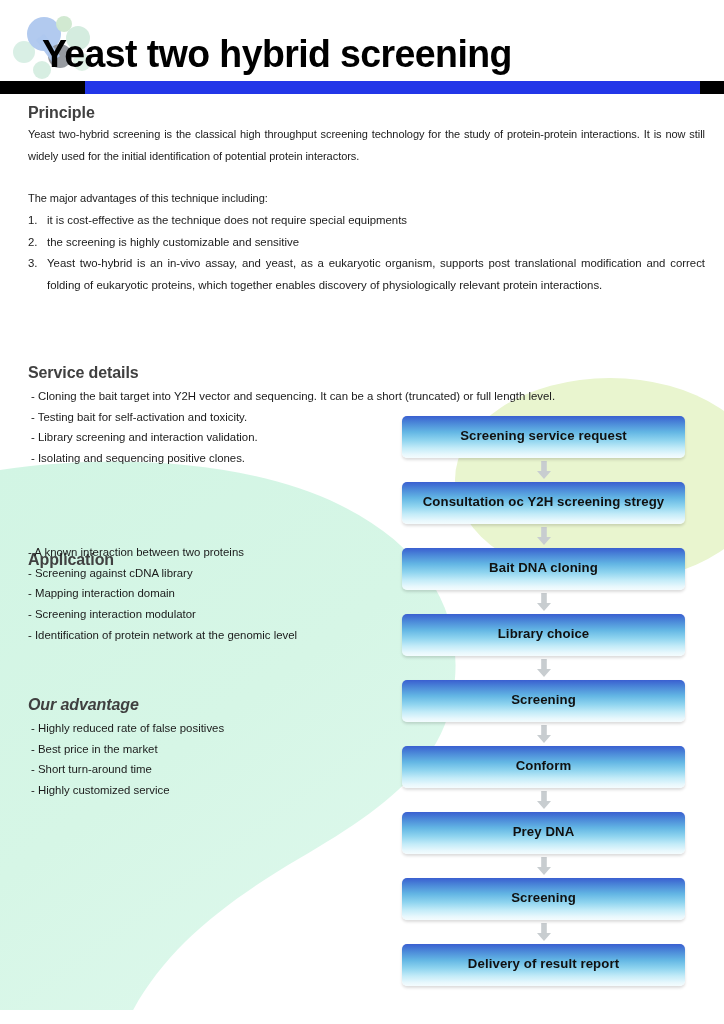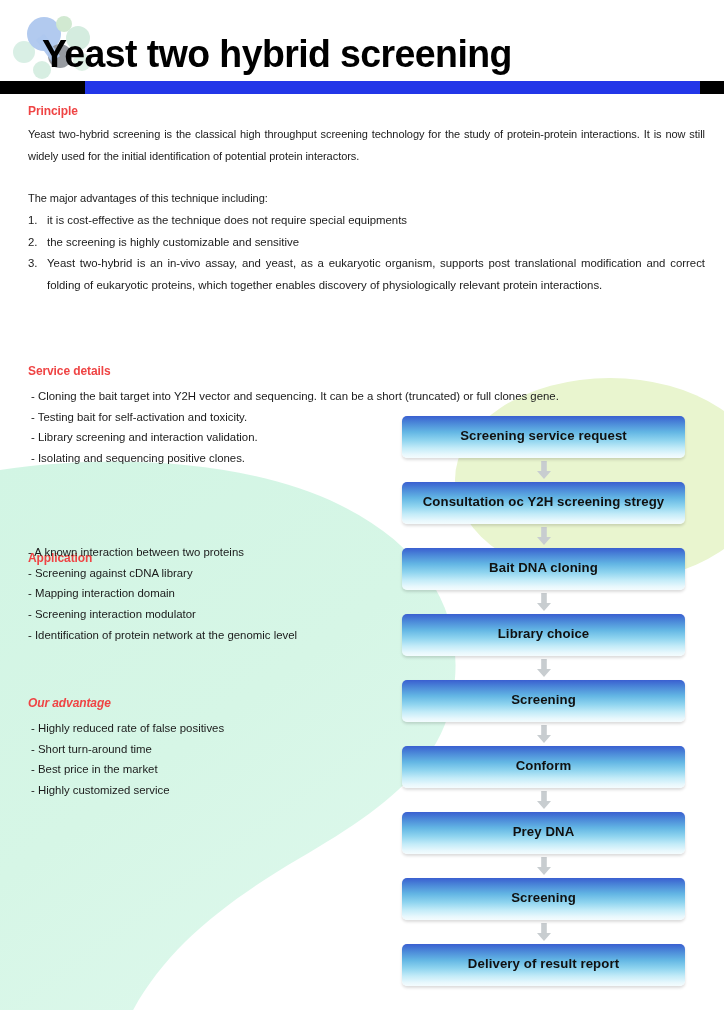--- a/index.html
+++ b/index.html
@@ -68,23 +68,23 @@
   
   .content {
     position: absolute;
     left: 0; top: 0;
     width: 724px; height: 1024px;
     z-index: 2;
   }
 
   .sec-head {
     position: absolute;
-    font-size: 12px;
+    font-size: 16px;
     font-weight: bold;
-    color: #ef4444;
+    color: #404040;
     letter-spacing: -0.1px;
   }
 
   .body-text {
     position: absolute;
     font-size: 11px;
     line-height: 21.5px;
     color: #1a1a1a;
     letter-spacing: -0.05px;
   }
@@ -237,42 +237,42 @@
       </li>
       <li class="just">
         <span class="num">3.</span>
         <span>Yeast two-hybrid is an in-vivo assay, and yeast, as a eukaryotic organism, supports post translational modification and correct folding of eukaryotic proteins, which together enables discovery of physiologically relevant protein interactions.</span>
       </li>
     </ul>
 
     <div class="sec-head" style="left:28px; top:364px;">Service details</div>
 
     <ul class="dashlist" style="left:31px; top:386px;">
-      <li>- Cloning the bait target into Y2H vector and sequencing. It can be a short (truncated) or full clones gene.</li>
+      <li>- Cloning the bait target into Y2H vector and sequencing. It can be a short (truncated) or full length level.</li>
       <li>- Testing bait for self-activation and toxicity.</li>
       <li>- Library screening and interaction validation.</li>
       <li>- Isolating and sequencing positive clones.</li>
     </ul>
 
     <div class="sec-head" style="left:28px; top:520px;margin-top:31px;">Application</div>
 
     <ul class="dashlist" style="left:28px; top:542px;">
       <li>- A known interaction between two proteins</li>
       <li>- Screening against cDNA library</li>
       <li>- Mapping interaction domain</li>
       <li>- Screening interaction modulator</li>
       <li>- Identification of protein network at the genomic level</li>
     </ul>
 
     <div class="sec-head" style="left:28px; top:696px;font-style:italic;">Our advantage</div>
 
     <ul class="dashlist" style="left:31px; top:718px;">
       <li> - Highly reduced rate of false positives</li>
+      <li>- Best price in the market</li>
       <li>- Short turn-around time</li>
-      <li>- Best price in the market</li>
       <li>- Highly customized service</li>
     </ul>
 
   </div>
 
   <div class="flow">
 
     <div class="flow-box">
       <span class="flow-box-label">Screening service request</span>
     </div>

